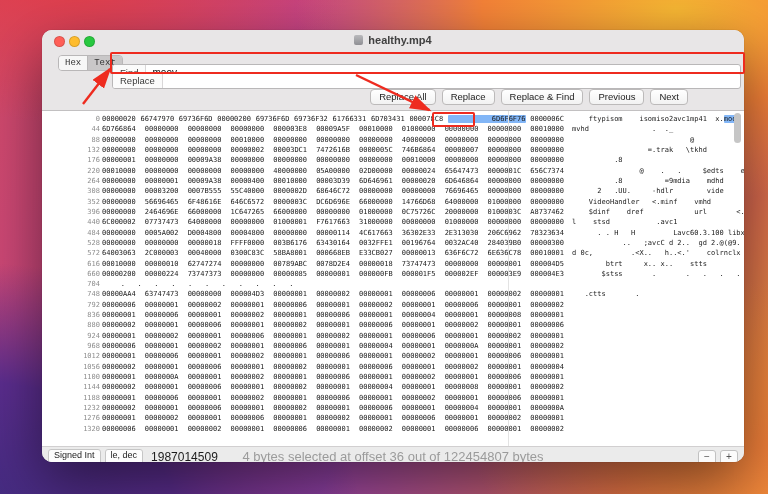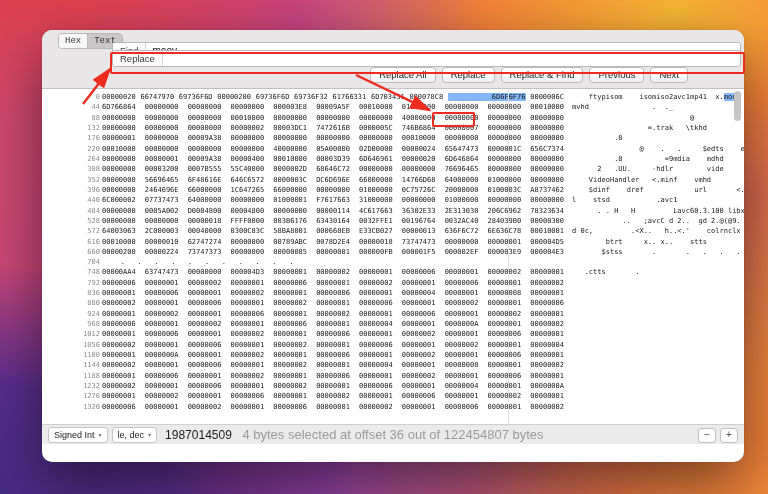--- a/index.html
+++ b/index.html
@@ -52,41 +52,51 @@
   .ascii{margin-left:8px;white-space:pre;}
   .ascii .asel{background:#82b6f7;border-radius:1px;}
   .divider{position:absolute;left:466px;top:0;bottom:0;width:1px;background:#e3e3e3;}
   .scrollbar{position:absolute;right:3px;top:2px;bottom:2px;width:7px;}
   .thumb{width:7px;height:30px;background:#c6c6c6;border-radius:4px;}
   
   .status-bar{position:relative;height:19px;background:#ebebeb;
     border-top:1px solid #d1cfd0;display:flex;align-items:center;padding:0 6px;}
   .dropdown{height:14px;display:flex;align-items:center;gap:4px;padding:0 5px;
     background:#fdfdfd;border:1px solid #c6c6c6;border-radius:3px;
-    font-size:9px;color:#222;margin-right:4px;}
+    font-size:9px;color:#222;margin-right:4px;flex-direction:column;}
   .chev{font-size:6px;color:#777;}
   .status-value{font-size:12px;color:#1c1c1c;margin-left:4px;}
   .status-center{position:absolute;left:0;right:0;text-align:center;
     font-size:13px;color:#9b9b9b;pointer-events:none;}
   .zoom{position:absolute;right:6px;top:3px;display:flex;gap:4px;}
   .zbtn{width:16px;height:13px;background:#fbfbfb;border:1px solid #c1c1c1;
     border-radius:3px;font-size:10px;line-height:11px;text-align:center;color:#555;}
   
   #anno-svg{position:absolute;left:0;top:0;width:768px;height:494px;
     pointer-events:none;z-index:60;}
   .anno-rect{position:absolute;border:2px solid #ee2b1f;border-radius:2px;
     pointer-events:none;z-index:55;}
   #find-anno{left:110px;top:52px;width:631px;height:18px;}
 </style>
 </head>
 <body>
 
 <div class="desktop">
   <div class="window">
 
+    <div class="titlebar">
+      <div class="traffic">
+        <span class="tl-red"></span>
+        <span class="tl-yellow"></span>
+        <span class="tl-green"></span>
+      </div>
+      <div class="title">
+        <span class="file-icon"></span><span>healthy.mp4</span>
+      </div>
+    </div>
 
     <div class="find-panel">
       <div class="segmented" id="segmented">
           <span class="seg">Hex</span>
           <span class="seg active">Text</span>
         </div>
       <div class="ffield" id="find-field">
         <span class="flabel">Find</span>
         <span class="fvalue">moov</span>
       </div>

